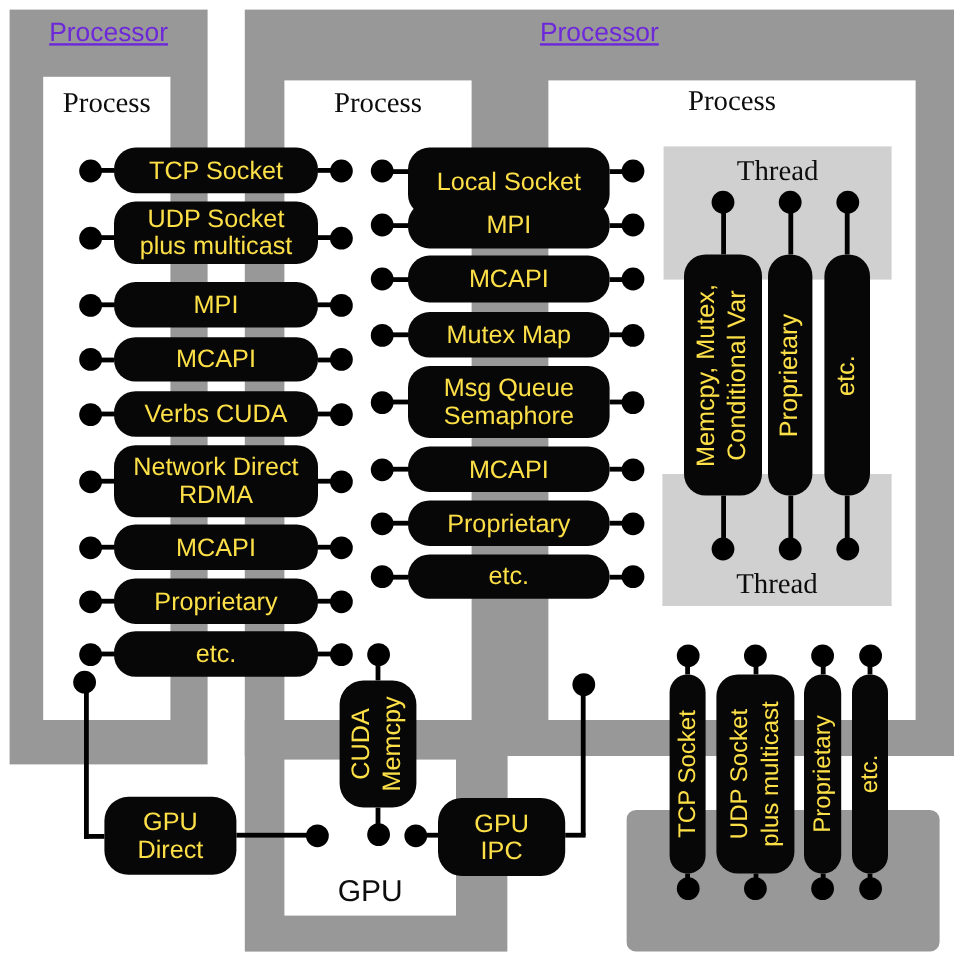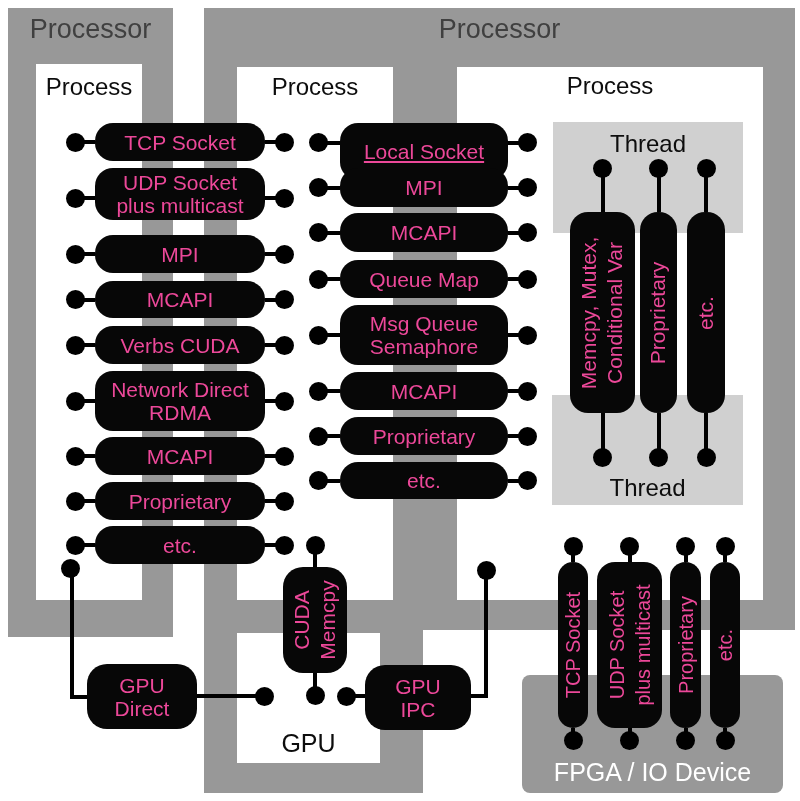--- a/index.html
+++ b/index.html
@@ -3,25 +3,25 @@
 <meta charset="utf-8">
 <style>
   html,body{margin:0;padding:0;background:#fff;}
   #stage{position:relative;width:800px;height:801px;overflow:hidden;background:#fff;
          font-family:"Liberation Sans","DejaVu Sans",sans-serif;}
   .abs{position:absolute;}
   .gray{background:var(--frame-gray,#989898);z-index:1;}
   .whitebox{background:#fff;z-index:2;}
   .threadbox{background:var(--thread-gray,#d0d0d0);z-index:3;}
   .lbl{position:absolute;z-index:4;text-align:center;white-space:pre-line;}
-  .lbl-proc{color:#404040;font-size:27px;}
-  .lbl-sec{color:#0d0d0d;font-size:24px;}
+  .lbl-proc{color:#6d28d9;font-size:22px;text-decoration:underline;}
+  .lbl-sec{color:#0d0d0d;font-size:24px;font-family:Liberation Serif, serif;}
   .lbl-gpu{color:#0d0d0d;font-size:25px;}
   .lbl-fpga{color:#fff;font-size:25px;}
-  .pill{position:absolute;background:var(--pill-black,#070707);border-radius:18px;color:#ec4899;
+  .pill{position:absolute;background:var(--pill-black,#070707);border-radius:18px;color:#fde047;
         display:flex;align-items:center;justify-content:center;text-align:center;
         font-size:21px;line-height:23px;white-space:pre-line;z-index:6;}
   .vpill span{display:block;transform:rotate(-90deg);white-space:pre;text-align:center;
               font-size:20px;line-height:26px;}
   .dot{position:absolute;width:19px;height:19px;border-radius:50%;background:#000;z-index:7;}
   .cline{position:absolute;background:#000;z-index:5;}
 </style>
 </head>
 <body>
 
@@ -42,21 +42,20 @@
   <div class="abs threadbox" style="left:552px;top:395px;width:191px;height:110px;"></div>
 
   <div class="lbl lbl-proc" style="left:8px;top:14px;width:165px;">Processor</div>
   <div class="lbl lbl-proc" style="left:204px;top:14px;width:591px;">Processor</div>
   <div class="lbl lbl-sec" style="left:36px;top:73px;width:106px;">Process</div>
   <div class="lbl lbl-sec" style="left:237px;top:73px;width:156px;">Process</div>
   <div class="lbl lbl-sec" style="left:457px;top:72px;width:306px;">Process</div>
   <div class="lbl lbl-sec" style="left:553px;top:130px;width:190px;">Thread</div>
   <div class="lbl lbl-sec" style="left:552px;top:474px;width:191px;">Thread</div>
   <div class="lbl lbl-gpu" style="left:237px;top:729px;width:143px;">GPU</div>
-  <div class="lbl lbl-fpga" style="left:522px;top:758px;width:261px;">FPGA / IO Device</div>
 
   <div class="pill vpill" style="left:283px;top:567px;width:64px;height:106px;border-radius:20px;">
     <span style="font-size:21px;">CUDA
 Memcpy</span>
   </div>
   <div class="pill" style="left:365px;top:665px;width:106px;height:65px;border-radius:20px;">GPU
 IPC</div>
   <div class="pill" style="left:87px;top:664px;width:110px;height:65px;border-radius:20px;">GPU
 Direct</div>
 
@@ -103,36 +102,36 @@
       <div class="pill" style="left: 95px; top: 482px; width: 170px; height: 38px;">Proprietary</div>
       <div class="cline" style="left: 265px; top: 499px; width: 19px; height: 4px;"></div>
       <div class="dot" style="left: 274.5px; top: 491.5px;"></div>
       <div class="dot" style="left: 65.5px; top: 535.5px;"></div>
       <div class="cline" style="left: 75px; top: 543px; width: 20px; height: 4px;"></div>
       <div class="pill" style="left: 95px; top: 526px; width: 170px; height: 38px;">etc.</div>
       <div class="cline" style="left: 265px; top: 543px; width: 19px; height: 4px;"></div>
       <div class="dot" style="left: 274.5px; top: 535.5px;"></div>
       <div class="dot" style="left: 308.5px; top: 133px;"></div>
       <div class="cline" style="left: 318px; top: 140.5px; width: 22px; height: 4px;"></div>
-      <div class="pill" style="left: 340px; top: 123px; width: 168px; height: 57px; text-decoration: underline;">Local Socket</div>
+      <div class="pill" style="left: 340px; top: 123px; width: 168px; height: 57px;">Local Socket</div>
       <div class="cline" style="left: 508px; top: 140.5px; width: 19px; height: 4px;"></div>
       <div class="dot" style="left: 517.5px; top: 133px;"></div>
       <div class="dot" style="left: 308.5px; top: 178px;"></div>
       <div class="cline" style="left: 318px; top: 185.5px; width: 22px; height: 4px;"></div>
       <div class="pill" style="left: 340px; top: 168px; width: 168px; height: 39px;">MPI</div>
       <div class="cline" style="left: 508px; top: 185.5px; width: 19px; height: 4px;"></div>
       <div class="dot" style="left: 517.5px; top: 178px;"></div>
       <div class="dot" style="left: 308.5px; top: 223px;"></div>
       <div class="cline" style="left: 318px; top: 230.5px; width: 22px; height: 4px;"></div>
       <div class="pill" style="left: 340px; top: 213px; width: 168px; height: 39px;">MCAPI</div>
       <div class="cline" style="left: 508px; top: 230.5px; width: 19px; height: 4px;"></div>
       <div class="dot" style="left: 517.5px; top: 223px;"></div>
       <div class="dot" style="left: 308.5px; top: 269.5px;"></div>
       <div class="cline" style="left: 318px; top: 277px; width: 22px; height: 4px;"></div>
-      <div class="pill" style="left: 340px; top: 260px; width: 168px; height: 38px;">Queue Map</div>
+      <div class="pill" style="left: 340px; top: 260px; width: 168px; height: 38px;">Mutex Map</div>
       <div class="cline" style="left: 508px; top: 277px; width: 19px; height: 4px;"></div>
       <div class="dot" style="left: 517.5px; top: 269.5px;"></div>
       <div class="dot" style="left: 308.5px; top: 325.5px;"></div>
       <div class="cline" style="left: 318px; top: 333px; width: 22px; height: 4px;"></div>
       <div class="pill" style="left: 340px; top: 305px; width: 168px; height: 60px;">Msg Queue
 Semaphore</div>
       <div class="cline" style="left: 508px; top: 333px; width: 19px; height: 4px;"></div>
       <div class="dot" style="left: 517.5px; top: 325.5px;"></div>
       <div class="dot" style="left: 308.5px; top: 381.5px;"></div>
       <div class="cline" style="left: 318px; top: 389px; width: 22px; height: 4px;"></div>

